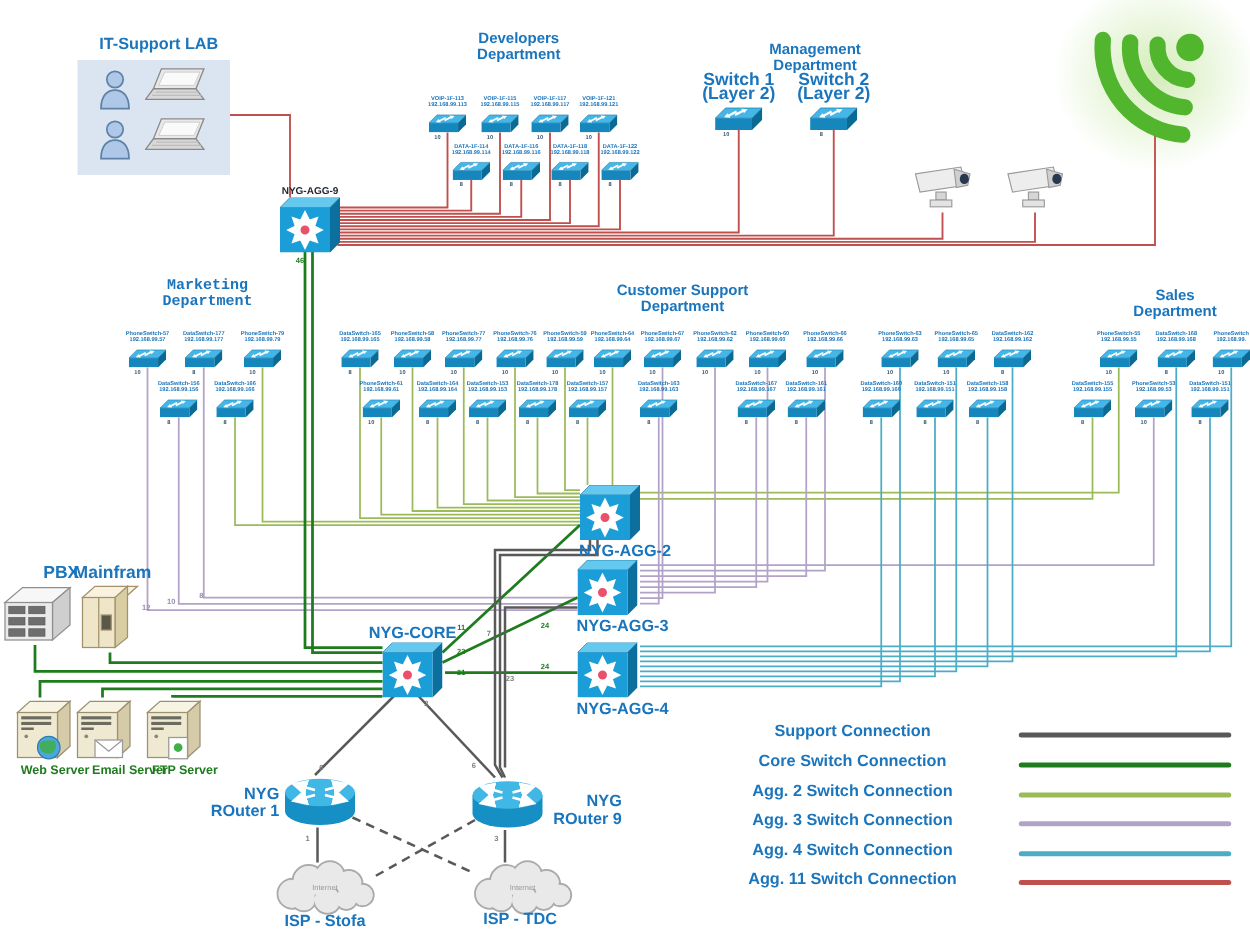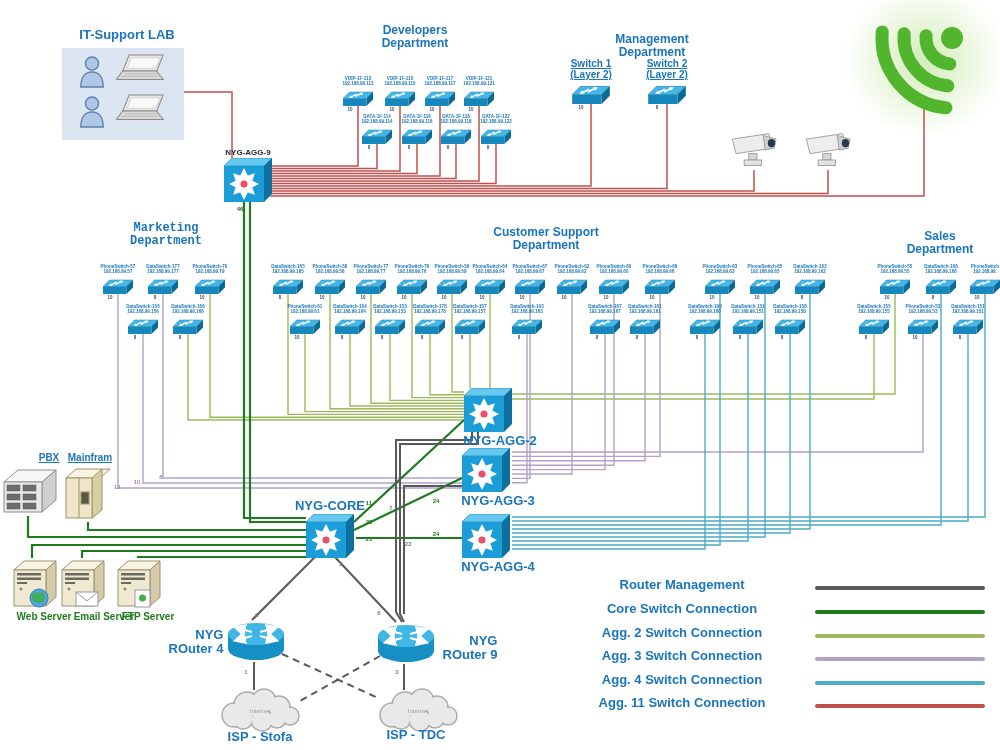--- a/index.html
+++ b/index.html
@@ -6,21 +6,21 @@
   #diagram{position:relative;width:1000px;height:750px;overflow:hidden;background:#fff;
            font-family:"Liberation Sans",sans-serif;}
   #wires{position:absolute;left:0;top:0;}
   .node{position:absolute;}
   .lbl{position:absolute;transform:translateX(-50%);text-align:center;font-weight:bold;white-space:nowrap;}
   .title{color:#1B75BC;font-size:12px;line-height:13px;}
   .title-lg{color:#1B75BC;font-size:13px;line-height:14px;}
   .tiny{color:#1B75BC;font-size:4.5px;line-height:5.4px;}
   .port{color:#33536e;font-size:4.5px;line-height:5px;}
   .biglabel{color:#1B75BC;font-size:13px;line-height:14px;text-align:right;}
-  .midlabel{color:#1B75BC;font-size:10px;line-height:11px;text-decoration:underline;}
+  .midlabel{color:#1B75BC;font-size:14px;line-height:11px;}
   .smalldark{color:#222a33;font-size:8px;line-height:9px;}
   .greenlabel{color:#1E7C1E;font-size:10px;line-height:11px;}
   .cloudtxt{color:#9a9a9a;font-size:6px;line-height:7px;font-weight:normal;}
   .linelbl{font-size:6px;line-height:6px;}
   .legend-line{position:absolute;height:4px;border-radius:2px;}
   #labbox{position:absolute;background:#DBE5F1;}
   #wifiglow{position:absolute;background:radial-gradient(ellipse at center,rgba(146,208,80,0.40),rgba(146,208,80,0) 68%);}
 </style>
 </head>
 <body>
@@ -776,21 +776,21 @@
       <use href="#sym-server-ftp" width="46" height="50"></use>
     </svg>
     <div class="lbl greenlabel" style="left: 148px; top: 611px;">
       <div>FTP Server</div>
     </div>
     <svg class="node" width="60" height="44" style="left: 226px; top: 620px;">
       <use href="#sym-router" width="60" height="44"></use>
     </svg>
     <div class="lbl biglabel" style="left: 196px; top: 628px;">
       <div>NYG</div>
-      <div>ROuter 4</div>
+      <div>ROuter 1</div>
     </div>
     <svg class="node" width="60" height="44" style="left: 376px; top: 622px;">
       <use href="#sym-router" width="60" height="44"></use>
     </svg>
     <div class="lbl biglabel" style="left: 470px; top: 634px;">
       <div>NYG</div>
       <div>ROuter 9</div>
     </div>
     <svg class="node" width="96" height="44" style="left: 212px; top: 688px;">
       <use href="#sym-cloud" width="96" height="44"></use>
@@ -810,21 +810,21 @@
     <div class="lbl biglabel" style="left: 416px; top: 728px;">
       <div>ISP - TDC</div>
     </div>
     <svg class="node" width="52" height="40" style="left: 730px; top: 130px;">
       <use href="#sym-camera" width="52" height="40"></use>
     </svg>
     <svg class="node" width="52" height="40" style="left: 804px; top: 130px;">
       <use href="#sym-camera" width="52" height="40"></use>
     </svg>
     <div class="lbl biglabel" style="left: 682px; top: 578px;">
-      <div>Router Management</div>
+      <div>Support Connection</div>
     </div>
     <div class="legend-line" style="left: 815px; top: 586px; width: 170px; background: rgb(89, 89, 89);"></div>
     <div class="lbl biglabel" style="left: 682px; top: 602px;">
       <div>Core Switch Connection</div>
     </div>
     <div class="legend-line" style="left: 815px; top: 610px; width: 170px; background: rgb(30, 124, 30);"></div>
     <div class="lbl biglabel" style="left: 682px; top: 626px;">
       <div>Agg. 2 Switch Connection</div>
     </div>
     <div class="legend-line" style="left: 815px; top: 634px; width: 170px; background: rgb(155, 187, 89);"></div>

